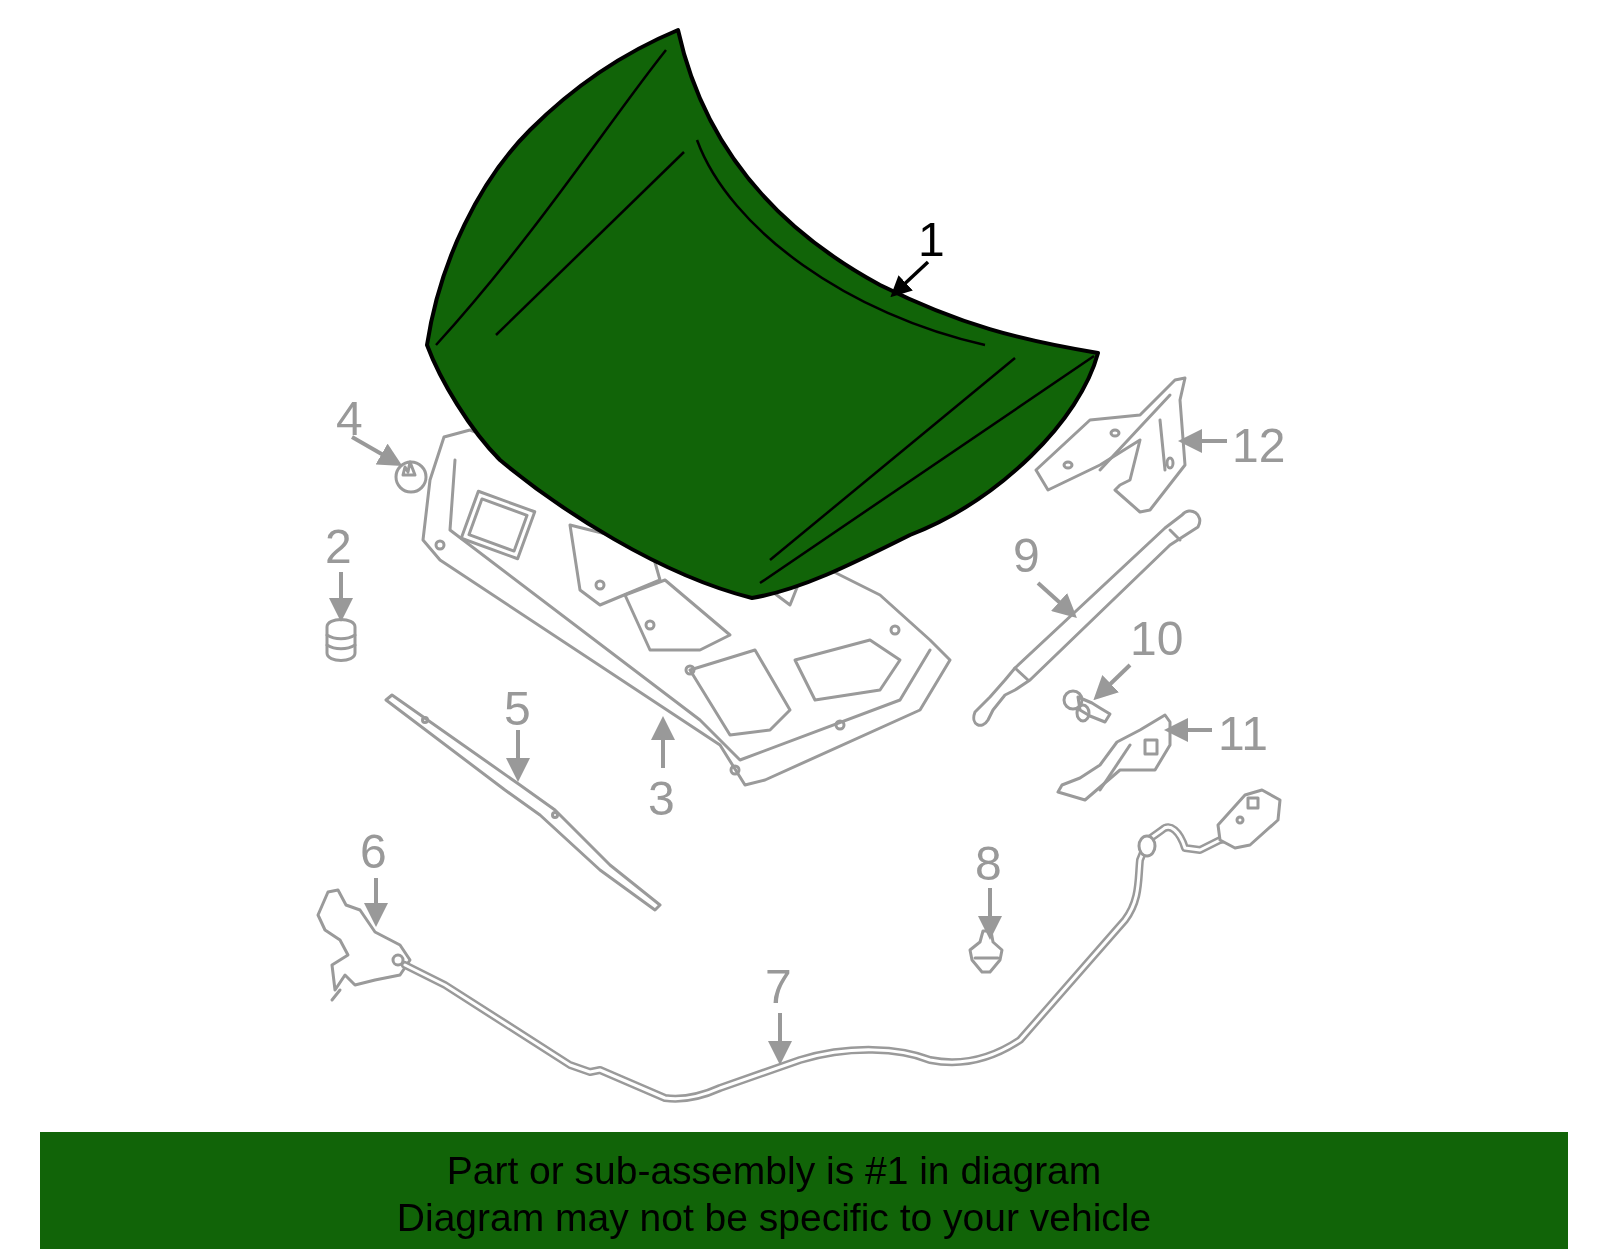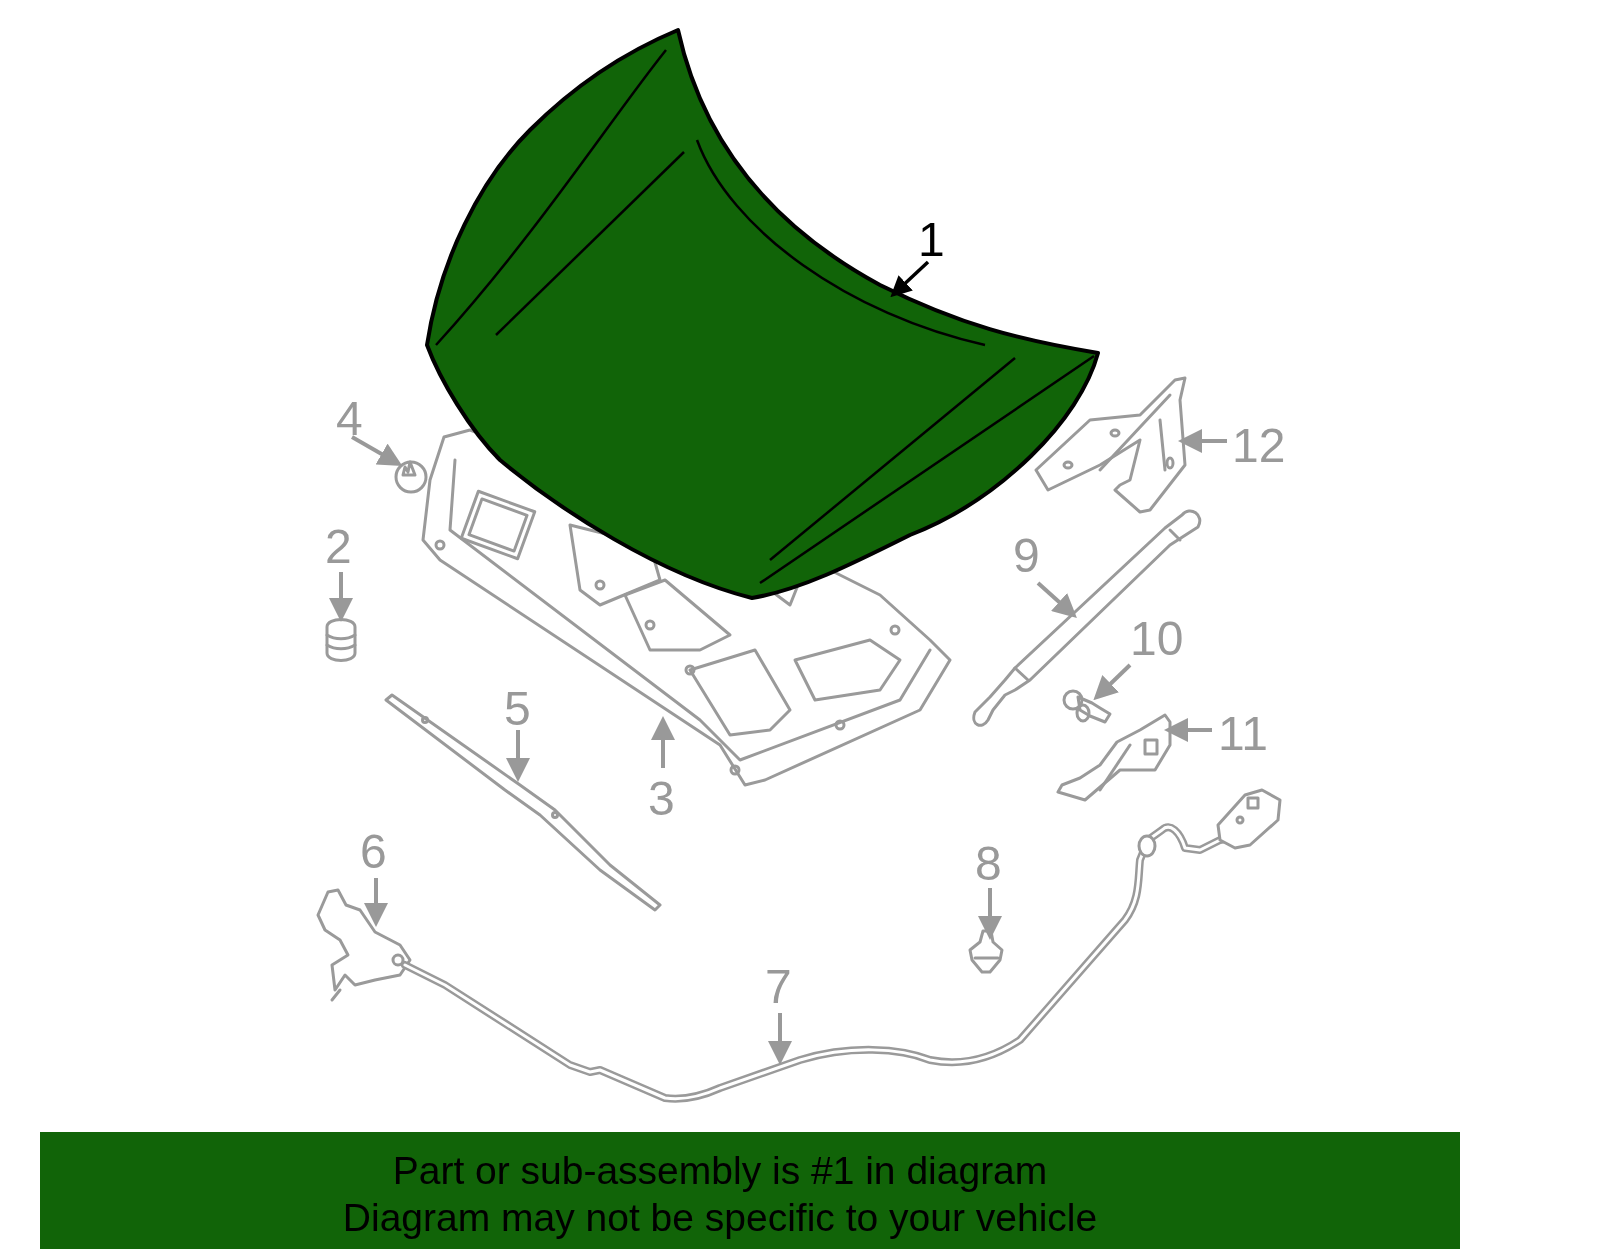--- a/index.html
+++ b/index.html
@@ -3,21 +3,21 @@
 <meta charset="utf-8">
 <style>
   html, body { margin:0; padding:0; background:#ffffff; }
   body { width:1600px; height:1249px; position:relative; overflow:hidden; font-family:"Liberation Sans", sans-serif; }
   #diagram { position:absolute; left:0; top:0; width:1600px; height:1249px; }
   .callout { font-family:"Liberation Sans", sans-serif; font-size:48px; fill:#999999; }
   .callout-main { fill:#000000; }
   .part { fill:none; stroke:#9a9a9a; stroke-width:3; stroke-linejoin:round; stroke-linecap:round; }
   .part-fill { fill:#ffffff; stroke:#9a9a9a; stroke-width:3; stroke-linejoin:round; }
   .arrow { stroke:#999999; stroke-width:4; fill:none; }
-  #banner { position:absolute; left:40px; top:1132px; width:1420px; height:117px; background:#116408; text-align:center; }
+  #banner { position:absolute; left:40px; top:1132px; width:1528px; height:117px; background:#116408; text-align:center; }
   #banner .line { display:block; font-size:39px; line-height:47px; color:#000000; }
   #banner .l1 { margin-top:15px; margin-left:-60px; }
   #banner .l2 { margin-left:-60px; }
 </style>
 </head>
 <body>
 
 <svg id="diagram" viewBox="0 0 1600 1249" xmlns="http://www.w3.org/2000/svg">
   <defs>
     <marker id="ah" markerWidth="6" markerHeight="6" refX="3" refY="3" orient="auto" markerUnits="strokeWidth">

